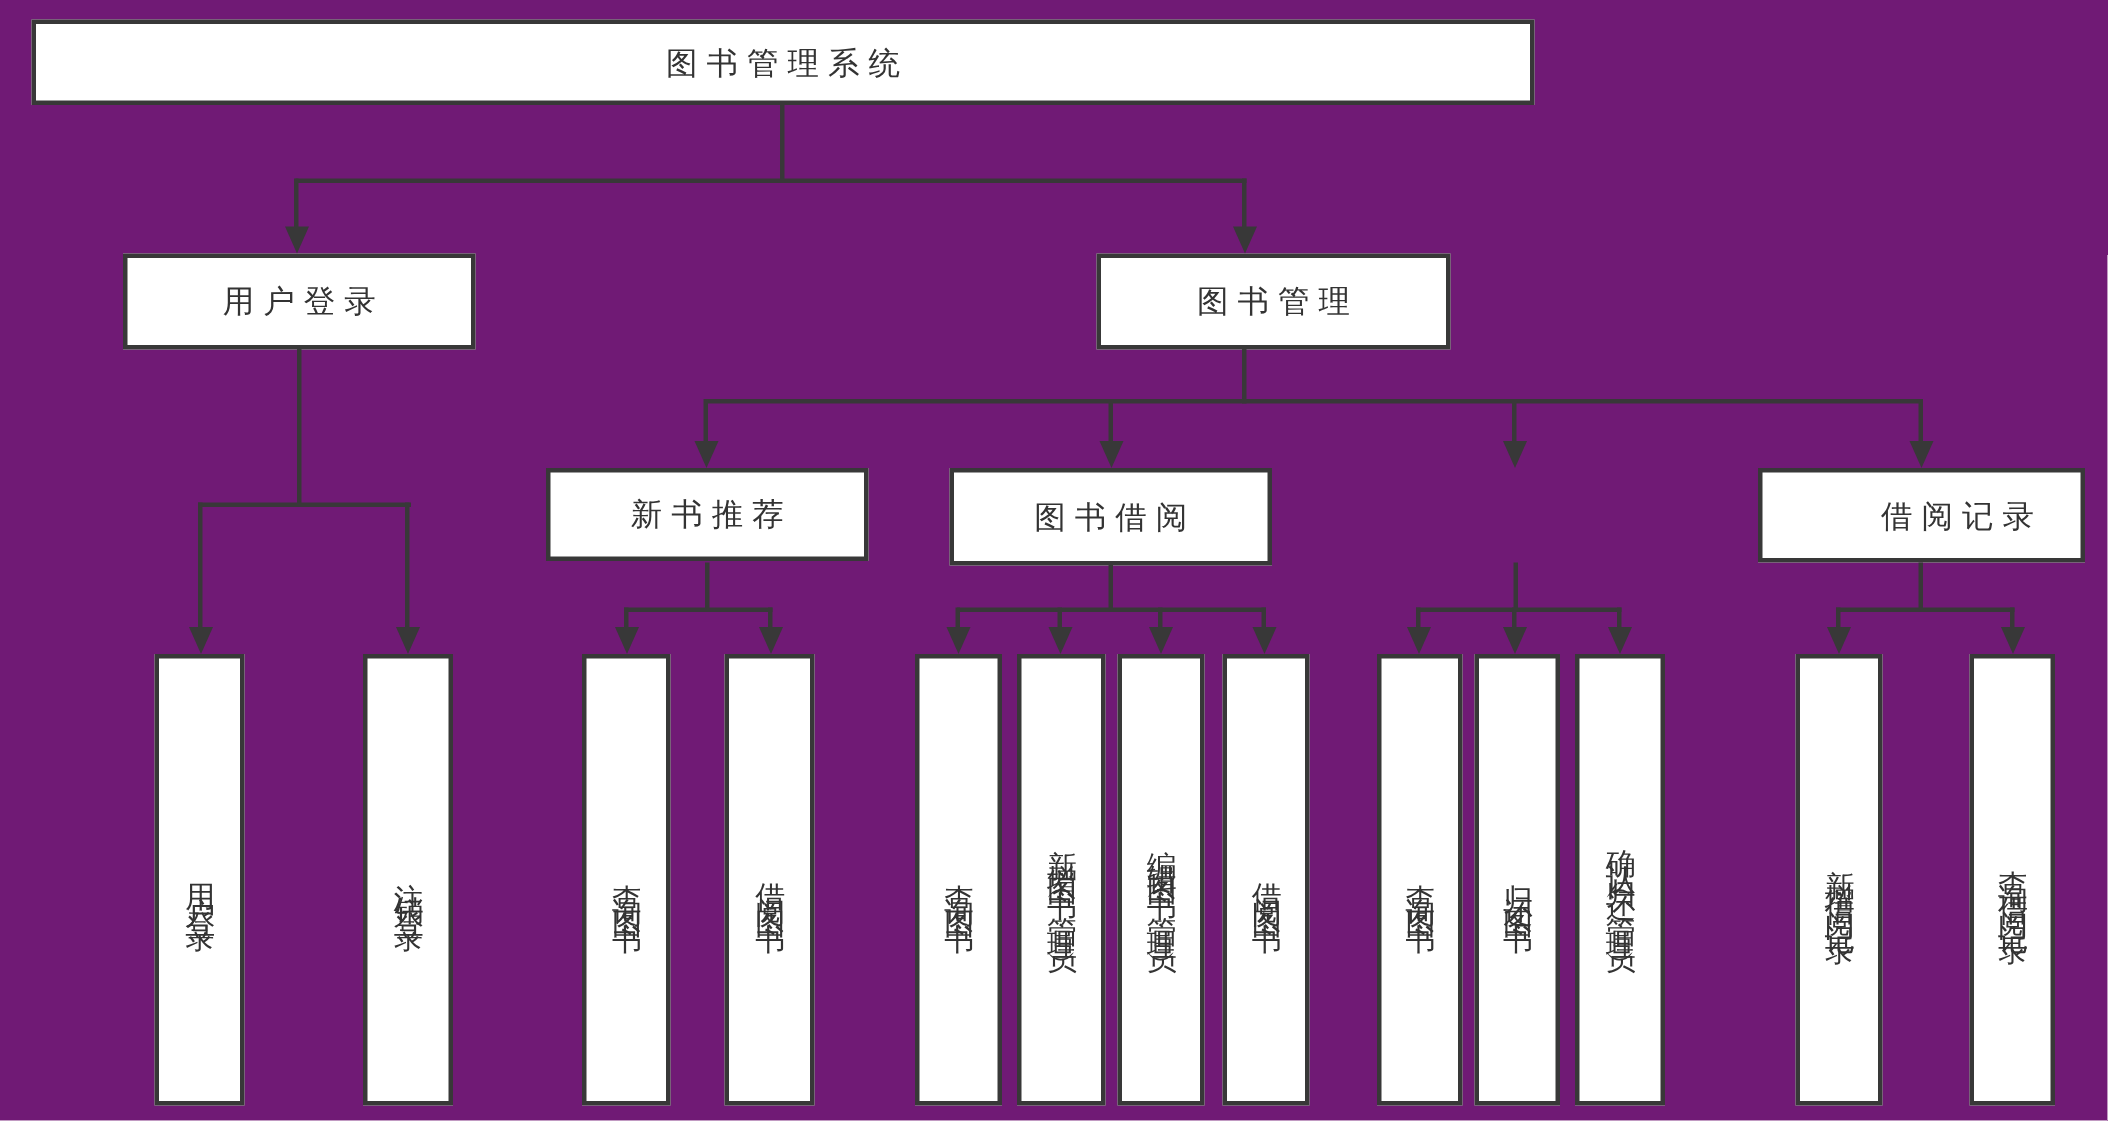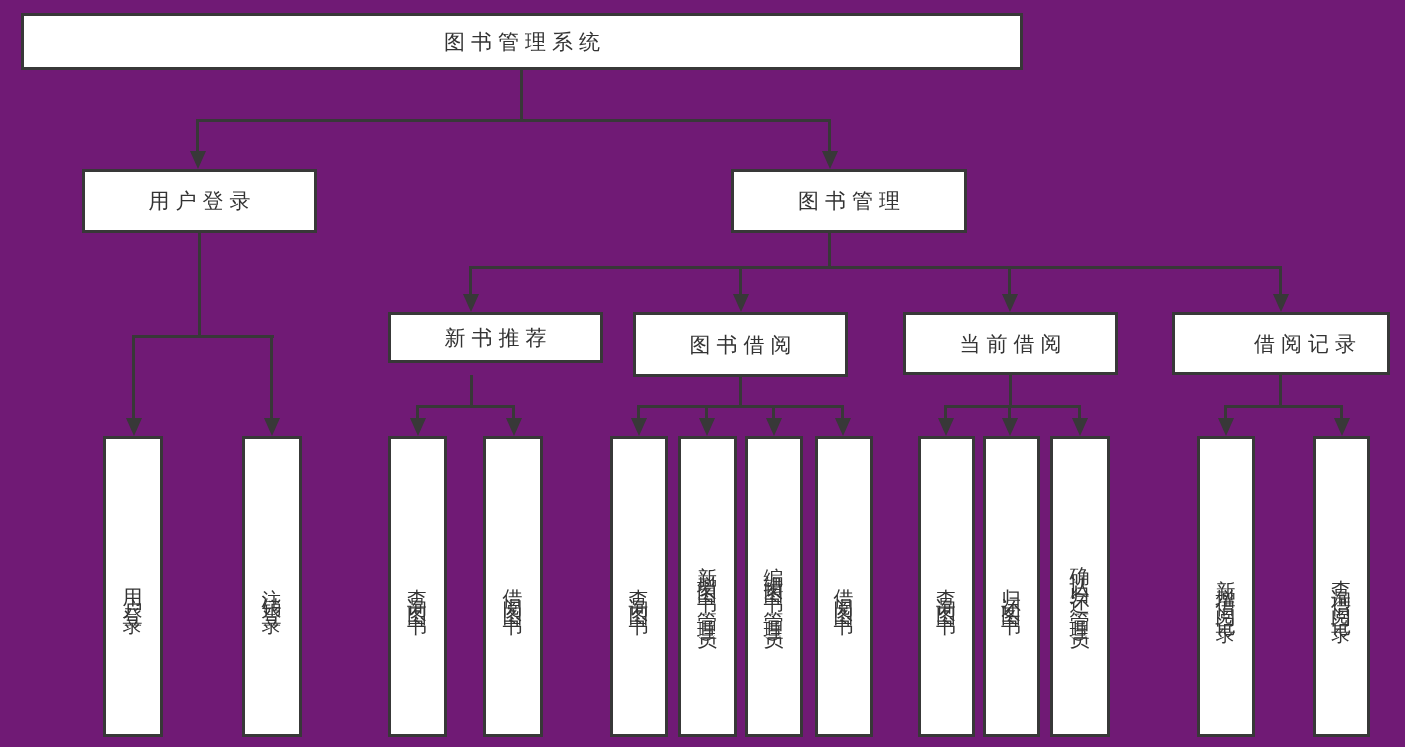--- a/index.html
+++ b/index.html
@@ -90,31 +90,28 @@
   </div>
 
   <div class="box" style="left:82px; top:169px; width:235px; height:64px;">
     <span class="hlabel">用户登录</span>
   </div>
 
   <div class="box" style="left:711px; top:169px; width:236px; height:64px;margin-left:20px;">
     <span class="hlabel">图书管理</span>
   </div>
 
-  <div class="box" style="left:364px; top:312px; width:215px; height:51px;margin-left:24px;">
+  <div class="box" style="left:364px; top:312px; width:215px; height:62px;">
     <span class="hlabel">新书推荐</span>
   </div>
 
   <div class="box" style="left:633px; top:312px; width:215px; height:65px;">
     <span class="hlabel">图书借阅</span>
   </div>
 
-  <div class="box" style="left:903px; top:312px; width:215px; height:63px;">
-    <span class="hlabel">当前借阅</span>
-  </div>
 
   <div class="box" style="left:1172px; top:312px; width:218px; height:63px;padding-left:48px;">
     <span class="hlabel">借阅记录</span>
   </div>
 
   <div class="leaf" style="left:103px; width:60px;">
     <span class="vlabel">用户登录</span>
   </div>
   <div class="leaf" style="left:242px; width:60px;">
     <span class="vlabel">注销登录</span>

